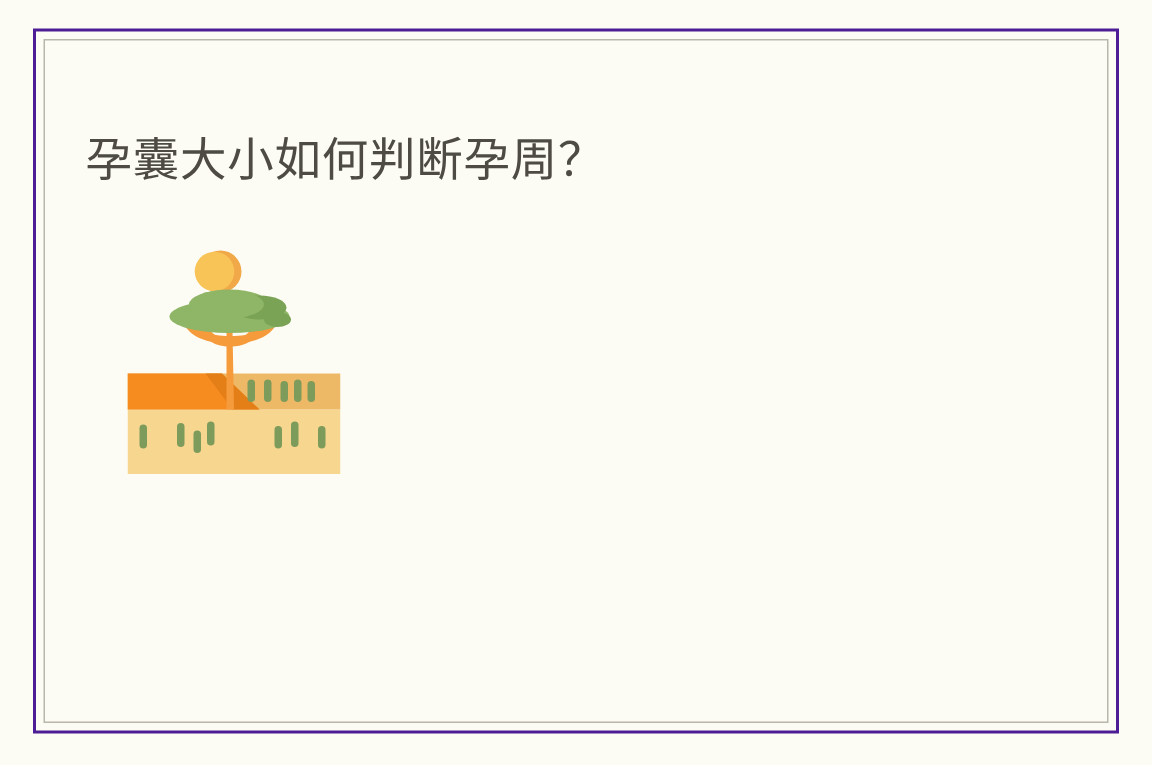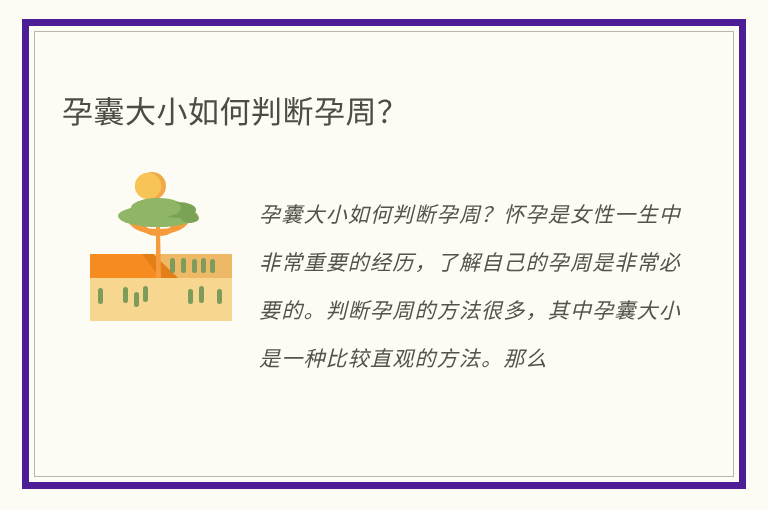--- a/index.html
+++ b/index.html
@@ -16,21 +16,21 @@
   }
 
   
   .card-outer {
     position: absolute;
     left: 22px;
     top: 19px;
     width: 724px;
     height: 470px;
     box-sizing: border-box;
-    border: 7px solid #4c1d95;
+    border: 2px solid #4c1d95;
     background: #fdfcf4;
   }
   .card-inner {
     position: absolute;
     left: 5px;
     top: 5px;
     right: 5px;
     bottom: 5px;
     box-sizing: border-box;
     border: 1px solid #b9b7ab;
@@ -143,16 +143,15 @@
           <rect x="33" y="121" width="5" height="16" rx="2.5"></rect>
           <rect x="44" y="126" width="5" height="15" rx="2.5"></rect>
           <rect x="53" y="120" width="5" height="16" rx="2.5"></rect>
           <rect x="98" y="123" width="5" height="15" rx="2.5"></rect>
           <rect x="109" y="120" width="5" height="17" rx="2.5"></rect>
           <rect x="127" y="123" width="5" height="15" rx="2.5"></rect>
         </g>
       </svg>
     </div>
 
-    <p class="bodytext">孕囊大小如何判断孕周？怀孕是女性一生中非常重要的经历，了解自己的孕周是非常必要的。判断孕周的方法很多，其中孕囊大小是一种比较直观的方法。那么</p>
 
   </div>
 </div>
 
 </body></html>

